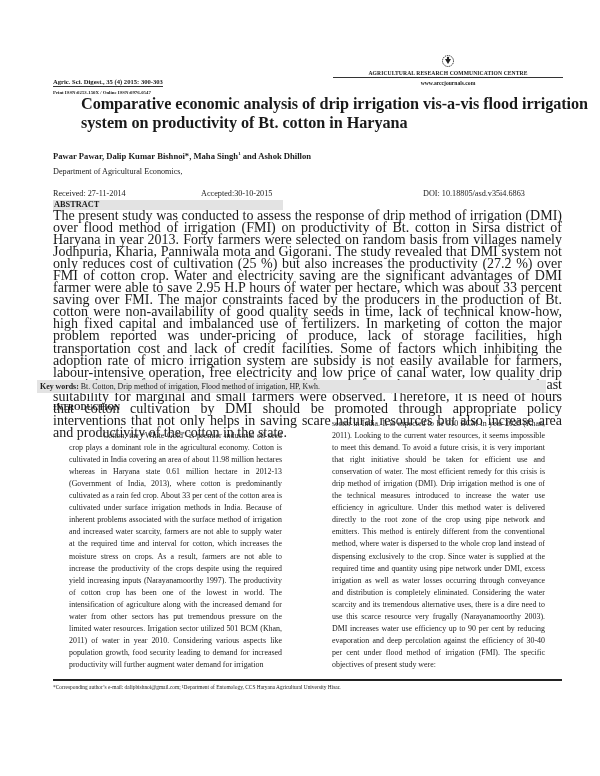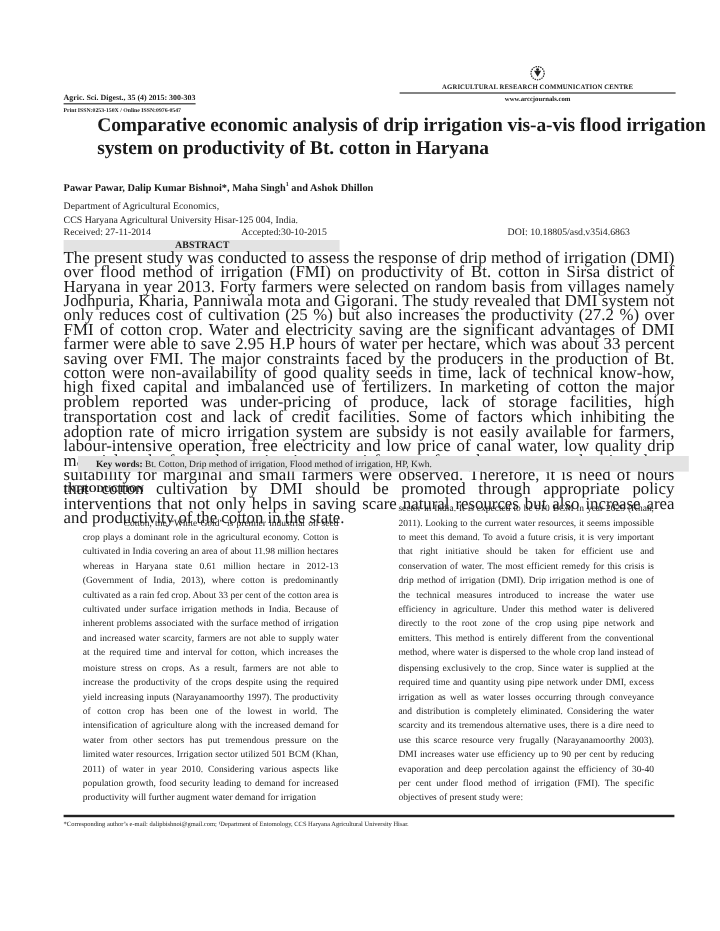--- a/index.html
+++ b/index.html
@@ -12,23 +12,23 @@
   .logo { width: 14px; height: 14px; margin: 0 auto 2px; }
   .org-name { font-size: 5.6px; font-weight: bold; letter-spacing: 0.1px; padding-bottom: 1px; border-bottom: 0.8px solid #333; white-space: nowrap; }
   .org-url { font-size: 5.6px; font-weight: bold; margin-top: 2px; }
   .title { position: absolute; left: 53px; top: 95px; width: 510px; font-size: 16.2px; font-weight: bold; line-height: 19px; letter-spacing: -0.05px; margin-left: 28px; }
   .authors { position: absolute; left: 53px; top: 151px; font-size: 8.6px; font-weight: bold; white-space: nowrap; }
   .authors sup { font-size: 5px; }
   .affil { position: absolute; left: 53px; top: 166px; font-size: 8.2px; line-height: 11.6px; }
   .dates { position: absolute; left: 53px; top: 189px; width: 510px; font-size: 8.2px; }
   .dates .acc { position: absolute; left: 148px; top: 0; white-space: nowrap; }
   .dates .doi { position: absolute; left: 370px; top: 0; white-space: nowrap; }
-  .abstract-head { position: absolute; left: 53px; top: 200px; width: 229px; height: 10px; background: #e3e3e3; font-size: 8.3px; font-weight: bold; line-height: 10px; padding-left: 1px; text-align: center; }
+  .abstract-head { position: absolute; left: 53px; top: 200px; width: 229px; height: 10px; background: #e3e3e3; font-size: 8.3px; font-weight: bold; line-height: 10px; padding-left: 1px; }
   .abstract-body { position: absolute; left: 53px; top: 210px; width: 509px; font-size: 14px; line-height: 12.05px; text-align: justify; }
-  .keywords { position: absolute; left: 65px; top: 380px; width: 509px; height: 13px; background: #e3e3e3; font-size: 7.9px; line-height: 13px; padding-left: 15px; box-sizing: border-box; white-space: nowrap; }
+  .keywords { position: absolute; left: 37px; top: 380px; width: 509px; height: 13px; background: #e3e3e3; font-size: 7.9px; line-height: 13px; padding-left: 3px; box-sizing: border-box; white-space: nowrap; }
   .keywords b { font-weight: bold; }
   .col { position: absolute; top: 402px; width: 245px; font-size: 7.9px; line-height: 12.05px; text-align: justify; }
   .col.left { left: 53px; }
   .col.right { left: 316px; }
   .intro-head { font-weight: bold; font-size: 8.4px; }
   .indent { text-indent: 34px; }
   .footrule { position: absolute; left: 53px; top: 679px; width: 509px; height: 1.6px; background: #222; }
   .footnote { position: absolute; left: 53px; top: 684px; font-size: 5.4px; white-space: nowrap; }
   p { margin: 16px; }
 </style>
@@ -53,21 +53,20 @@
 </div>
 
 <div class="title">Comparative economic analysis of drip irrigation vis-a-vis flood irrigation system on productivity of Bt. cotton in Haryana</div>
 
 <div class="authors">
   <span>Pawar Pawar, Dalip Kumar Bishnoi*, Maha Singh</span><sup>1</sup><span> and Ashok Dhillon</span>
 </div>
 
 <div class="affil">
   <div>Department of Agricultural Economics,</div>
-  <div>CCS Haryana Agricultural University Hisar-125 004, India.</div>
 </div>
 
 <div class="dates">
   <span>Received: 27-11-2014</span>
   <span class="acc">Accepted:30-10-2015</span>
   <span class="doi">DOI: 10.18805/asd.v35i4.6863</span>
 </div>
 
 <div class="abstract-head">ABSTRACT</div>
 <div class="abstract-body">The present study was conducted to assess the response of drip method of irrigation (DMI) over flood method of irrigation (FMI) on productivity of Bt. cotton in Sirsa district of Haryana in year 2013. Forty farmers were selected on random basis from villages namely Jodhpuria, Kharia, Panniwala mota and Gigorani. The study revealed that DMI system not only reduces cost of cultivation (25 %) but also increases the productivity (27.2 %) over FMI of cotton crop. Water and electricity saving are the significant advantages of DMI farmer were able to save 2.95 H.P hours of water per hectare, which was about 33 percent saving over FMI. The major constraints faced by the producers in the production of Bt. cotton were non-availability of good quality seeds in time, lack of technical know-how, high fixed capital and imbalanced use of fertilizers. In marketing of cotton the major problem reported was under-pricing of produce, lack of storage facilities, high transportation cost and lack of credit facilities. Some of factors which inhibiting the adoption rate of micro irrigation system are subsidy is not easily available for farmers, labour-intensive operation, free electricity and low price of canal water, low quality drip material and after sale service is not satisfactory, fear about system clogging, least suitability for marginal and small farmers were observed. Therefore, it is need of hours that cotton cultivation by DMI should be promoted through appropriate policy interventions that not only helps in saving scare natural resources but also increase area and productivity of the cotton in the state.</div>

